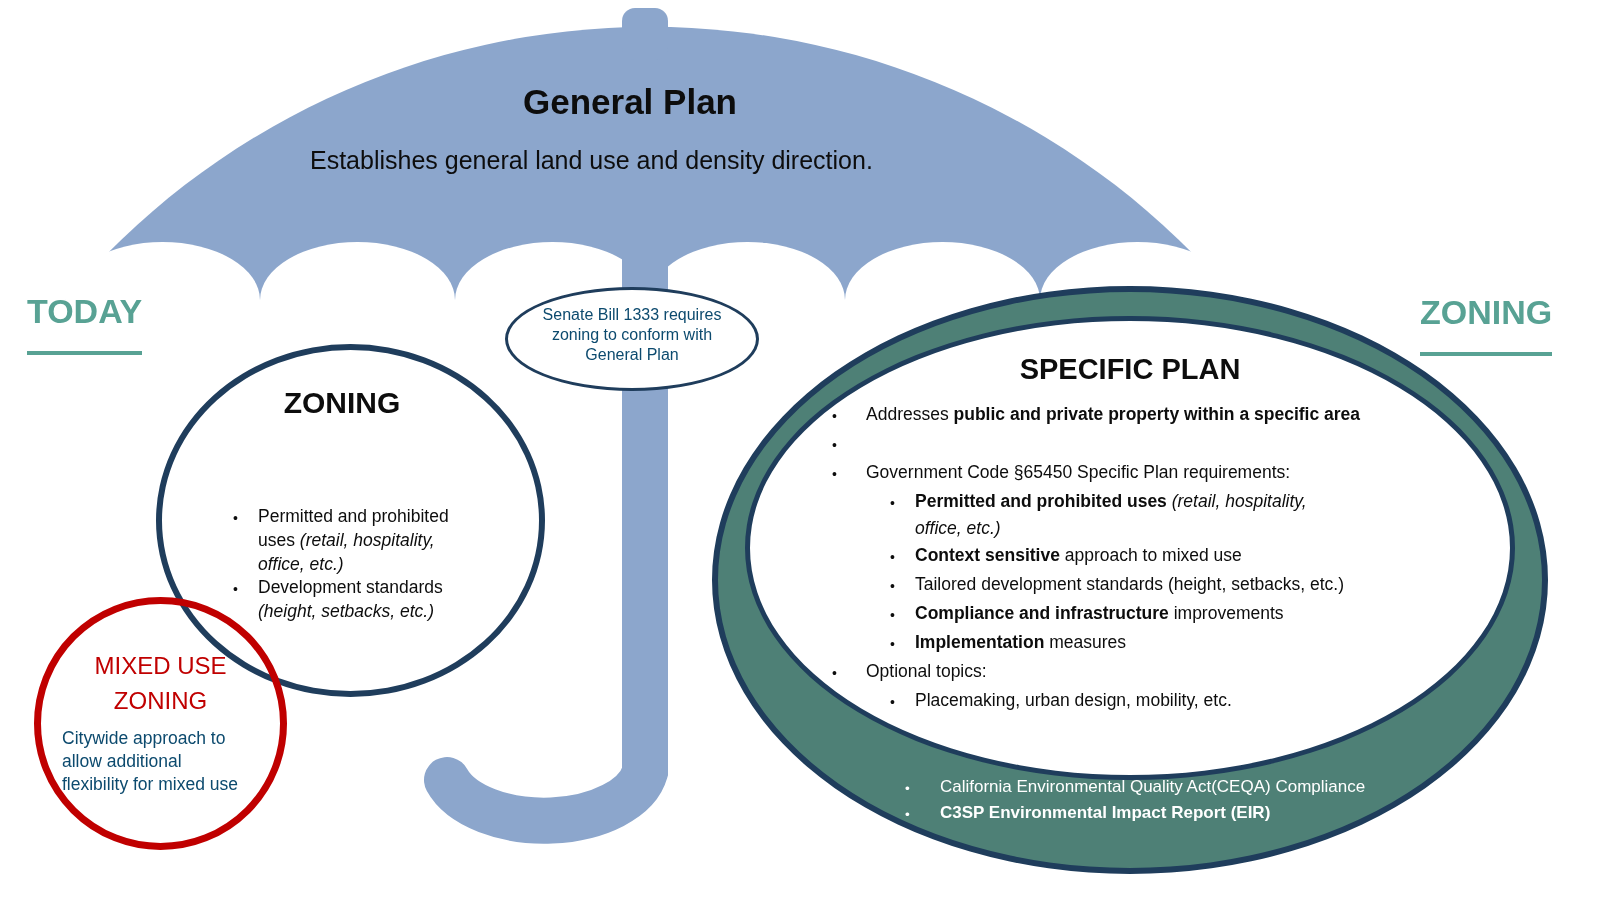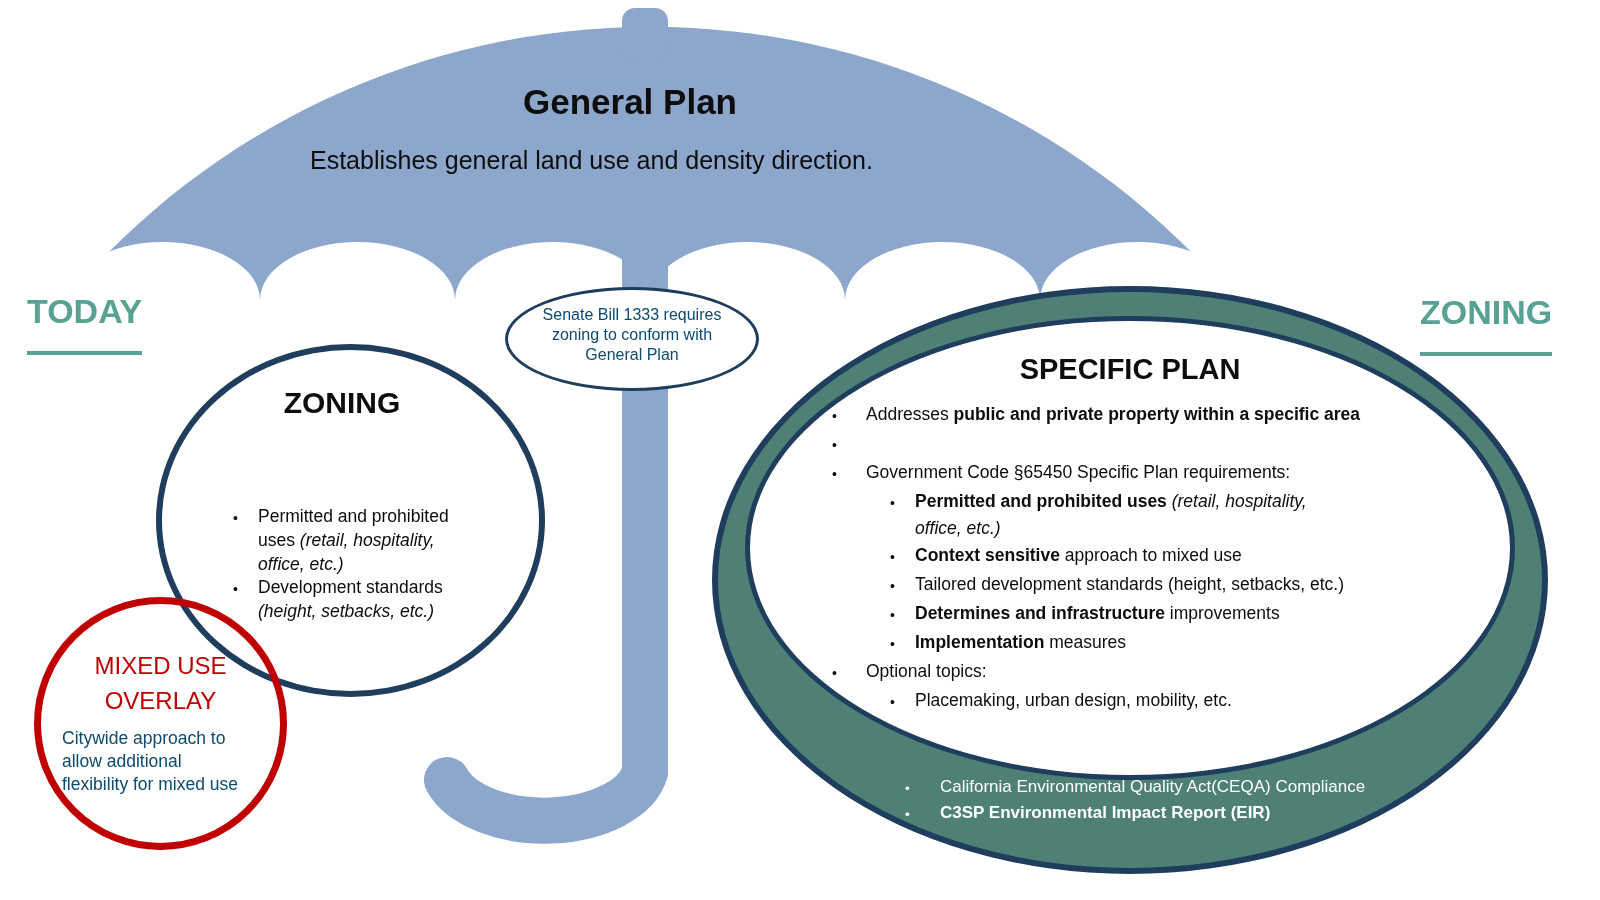--- a/index.html
+++ b/index.html
@@ -111,21 +111,21 @@
       </div>
       <div class="brow lvl1">
         <span class="marker">•</span>
         <span class="btext"><span>Development standards
 </span><span class="i">(height, setbacks, etc.)</span></span>
       </div>
     </div>
 
   <div class="abs mixed-circle"></div>
   <div class="abs mixed-title">
-    <span>MIXED USE OVERLAY</span>
+    <span>MIXED USE ZONING</span>
   </div>
   <div class="abs mixed-body">Citywide approach to
 allow additional
 flexibility for mixed use</div>
 
   <div class="abs sp-title">SPECIFIC PLAN</div>
   <div class="abs sp-bullets">
       <div class="brow lvl1">
         <span class="marker">•</span>
         <span class="btext"><span>Addresses </span><span class="b">public and private property within a specific area</span></span>
@@ -145,21 +145,21 @@
       <div class="brow lvl2">
         <span class="marker">•</span>
         <span class="btext"><span class="b">Context sensitive </span><span>approach to mixed use</span></span>
       </div>
       <div class="brow lvl2">
         <span class="marker">•</span>
         <span class="btext"><span>Tailored development standards (height, setbacks, etc.)</span></span>
       </div>
       <div class="brow lvl2">
         <span class="marker">•</span>
-        <span class="btext"><span class="b">Determines and infrastructure </span><span>improvements</span></span>
+        <span class="btext"><span class="b">Compliance and infrastructure </span><span>improvements</span></span>
       </div>
       <div class="brow lvl2">
         <span class="marker">•</span>
         <span class="btext"><span class="b">Implementation </span><span>measures</span></span>
       </div>
       <div class="brow lvl1">
         <span class="marker">•</span>
         <span class="btext"><span>Optional topics:</span></span>
       </div>
       <div class="brow lvl2">

